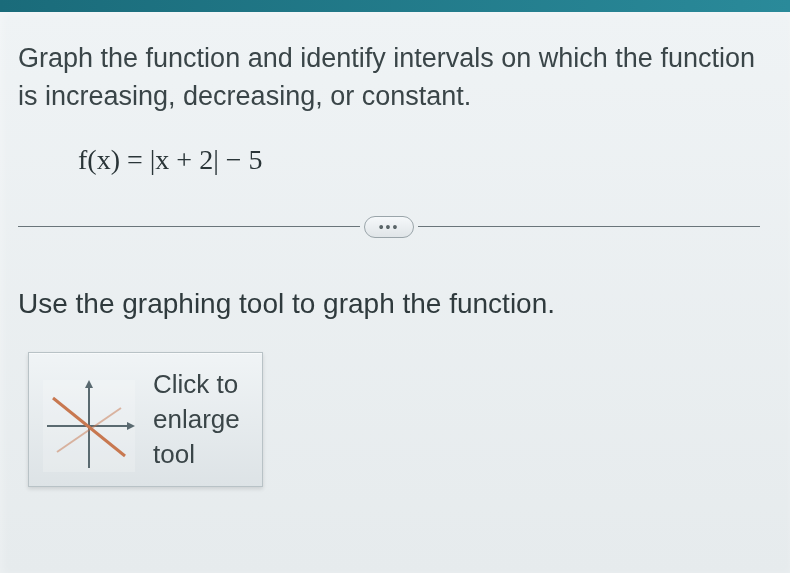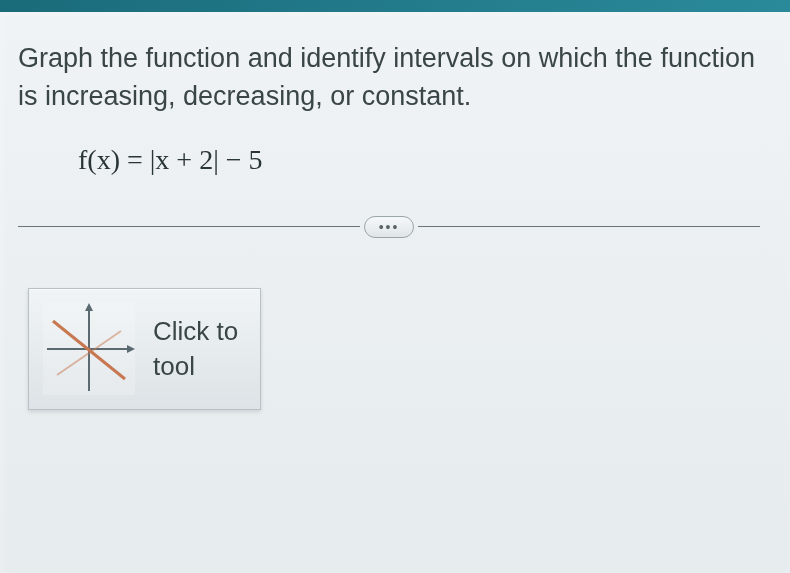--- a/index.html
+++ b/index.html
@@ -62,21 +62,21 @@
       letter-spacing: 2px;
       cursor: pointer;
     }
     .instruction-text {
       font-size: 28px;
       color: #2f3a3d;
       margin-bottom: 32px;
     }
     .graph-tool {
       display: inline-flex;
-      align-items: center;
+      align-items: flex-end;
       background: linear-gradient(180deg, #f0f4f6 0%, #dde3e6 100%);
       border: 1px solid #b8c2c6;
       box-shadow: 0 2px 4px rgba(0,0,0,0.12), inset 0 1px 0 rgba(255,255,255,0.5);
       padding: 14px 22px 14px 14px;
       cursor: pointer;
       margin-left: 10px;
     }
     .graph-thumb {
       width: 92px;
       height: 92px;
@@ -100,31 +100,33 @@
   <div class="question-text">Graph the function and identify intervals on which the function is increasing, decreasing, or constant.</div>
 
   <div class="equation">f(x) = |x + 2| − 5</div>
 
   <div class="divider-row">
     <div class="divider-line"></div>
     <div class="expand-pill">•••</div>
     <div class="divider-line"></div>
   </div>
 
+  <div class="instruction-text">Use the graphing tool to graph the function.</div>
 
   <div class="graph-tool">
     <div class="graph-thumb">
       <svg width="92" height="92" viewBox="0 0 92 92">
         <line x1="46" y1="4" x2="46" y2="88" stroke="#5a6a70" stroke-width="2"></line>
         <line x1="4" y1="46" x2="88" y2="46" stroke="#5a6a70" stroke-width="2"></line>
         <polygon points="46,0 42,8 50,8" fill="#5a6a70"></polygon>
         <polygon points="92,46 84,42 84,50" fill="#5a6a70"></polygon>
         <line x1="10" y1="18" x2="82" y2="76" stroke="#c87850" stroke-width="3"></line>
         <line x1="14" y1="72" x2="78" y2="28" stroke="#c87850" stroke-width="2" opacity="0.5"></line>
       </svg>
     </div>
     <div class="graph-label">
       <div>Click to</div>
+      <div>enlarge</div>
       <div>tool</div>
     </div>
   </div>
 
 </div>
 
 </body></html>

